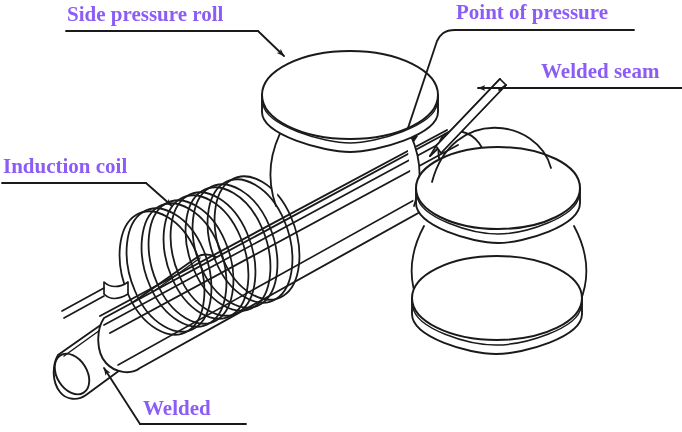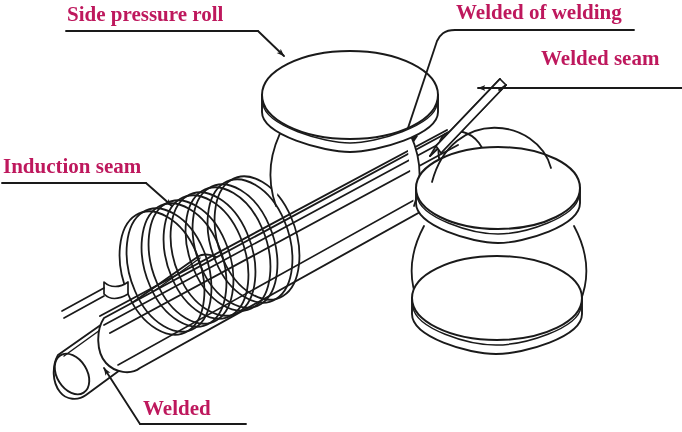--- a/index.html
+++ b/index.html
@@ -8,27 +8,27 @@
     font-family:"Liberation Serif","DejaVu Serif",serif;
     background:#ffffff;
   }
   #fig{position:absolute;left:0;top:0;width:682px;height:432px;}
   .lbl{
     position:absolute;
     font-family:"Liberation Serif","DejaVu Serif",serif;
     font-weight:bold;
     font-size:21px;
     line-height:1;
-    color:#be185d;
+    color:#8b5cf6;
     white-space:nowrap;
     letter-spacing:0px;
   }
   #lbl-side-pressure-roll{left:67px;top:4px;}
   #lbl-point-of-welding{left:456px;top:2px;}
-  #lbl-welded-seam{left:541px;top:48px;}
+  #lbl-welded-seam{left:541px;top:61px;}
   #lbl-induction-coil{left:3px;top:156px;}
   #lbl-impeder{left:143px;top:398px;}
 </style>
 </head>
 <body>
 
 <svg id="fig" viewBox="0 0 682 432" xmlns="http://www.w3.org/2000/svg">
 
   <defs>
     <marker id="arrowhead" markerWidth="9" markerHeight="9" refX="7.4" refY="3.2" orient="auto" markerUnits="userSpaceOnUse">
@@ -215,19 +215,19 @@
     <g>
       <path d="M140 424 L246 424"></path>
       <path d="M140 424 L104 368" marker-end="url(#arrowhead)"></path>
     </g>
 
   </g>
 </svg>
 
 <div class="lbl" id="lbl-side-pressure-roll">Side pressure roll</div>
 
-<div class="lbl" id="lbl-point-of-welding">Welded of welding</div>
+<div class="lbl" id="lbl-point-of-welding">Point of pressure</div>
 
 <div class="lbl" id="lbl-welded-seam">Welded seam</div>
 
-<div class="lbl" id="lbl-induction-coil">Induction seam</div>
+<div class="lbl" id="lbl-induction-coil">Induction coil</div>
 
 <div class="lbl" id="lbl-impeder">Welded</div>
 
 </body></html>

